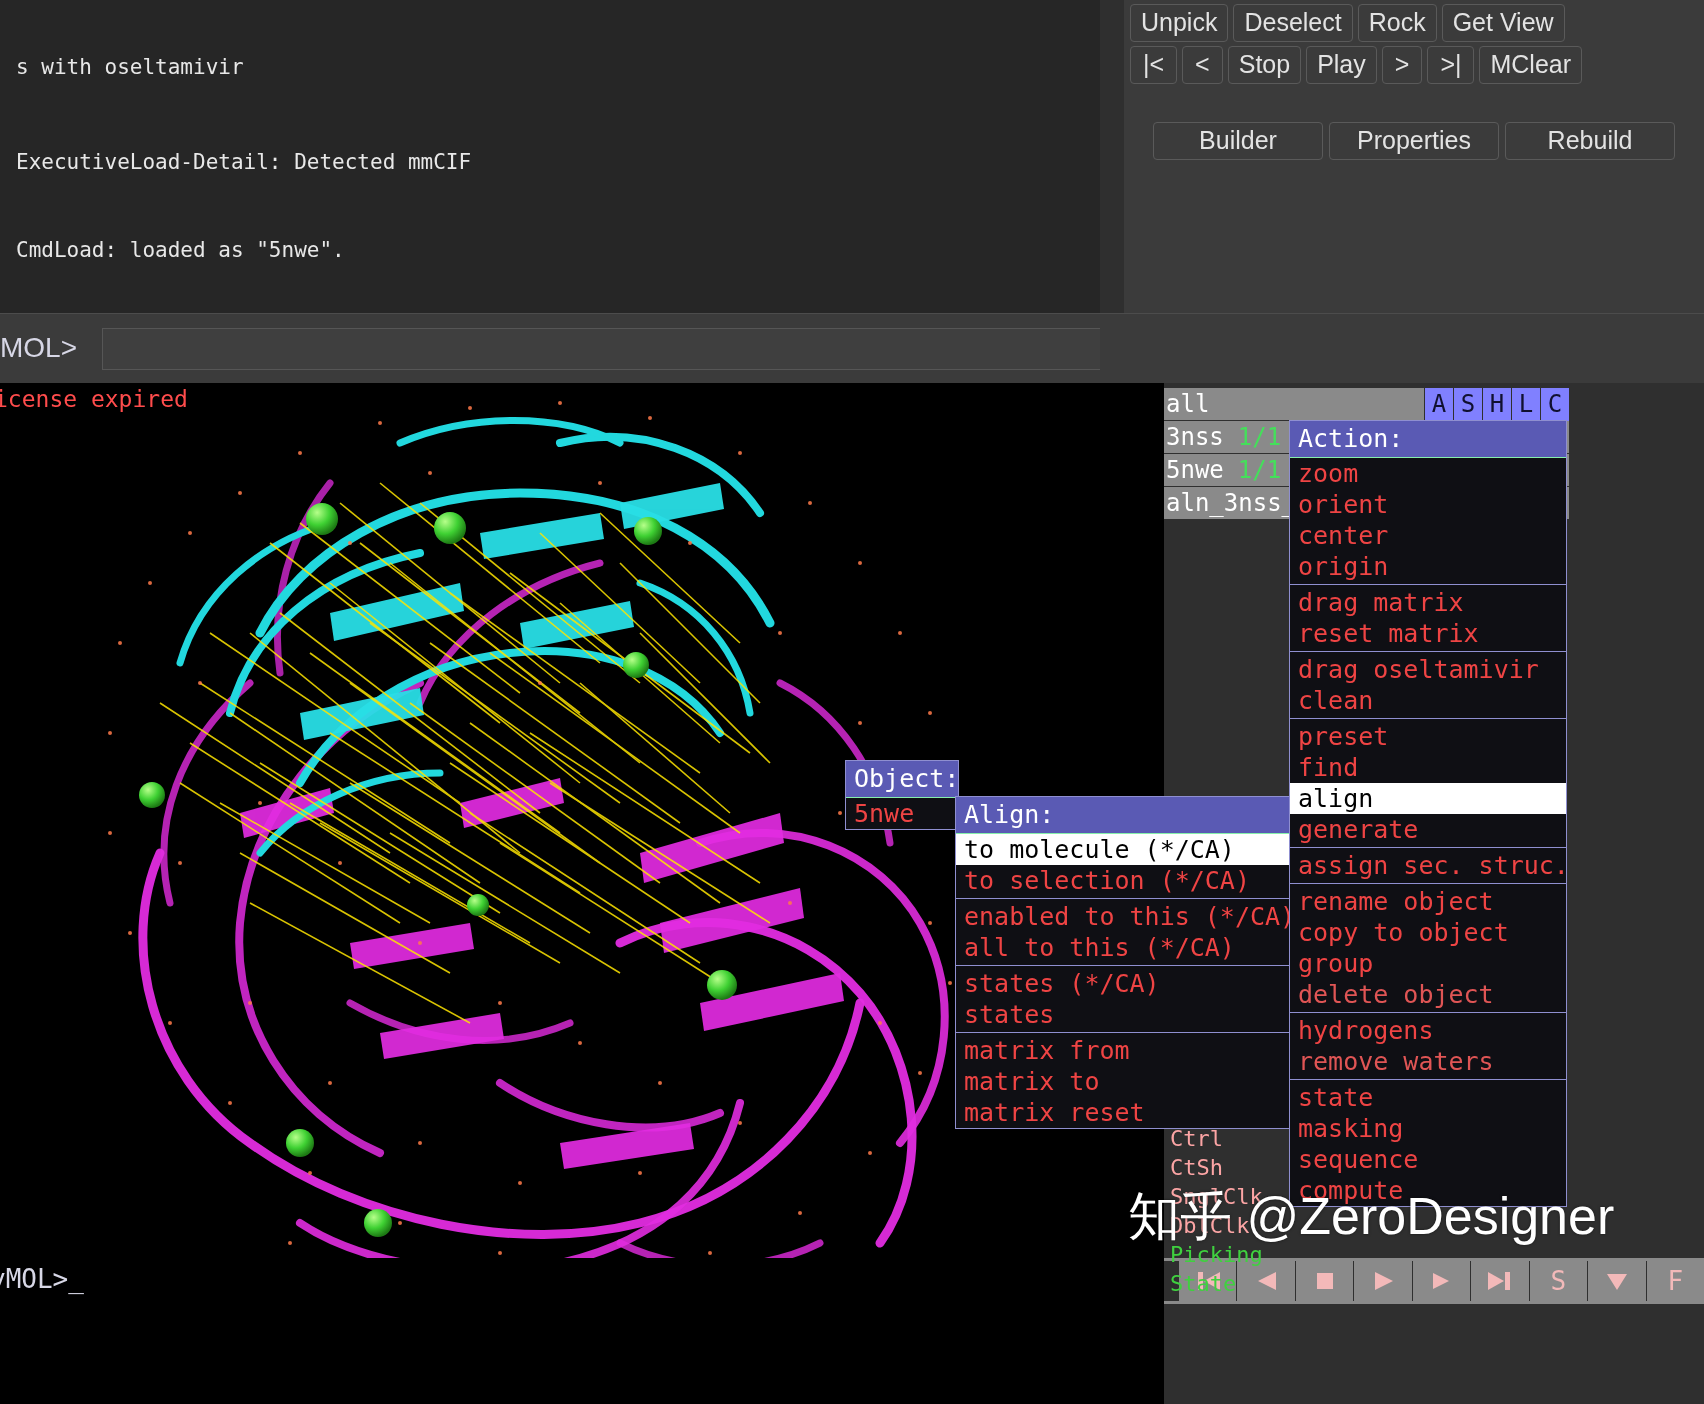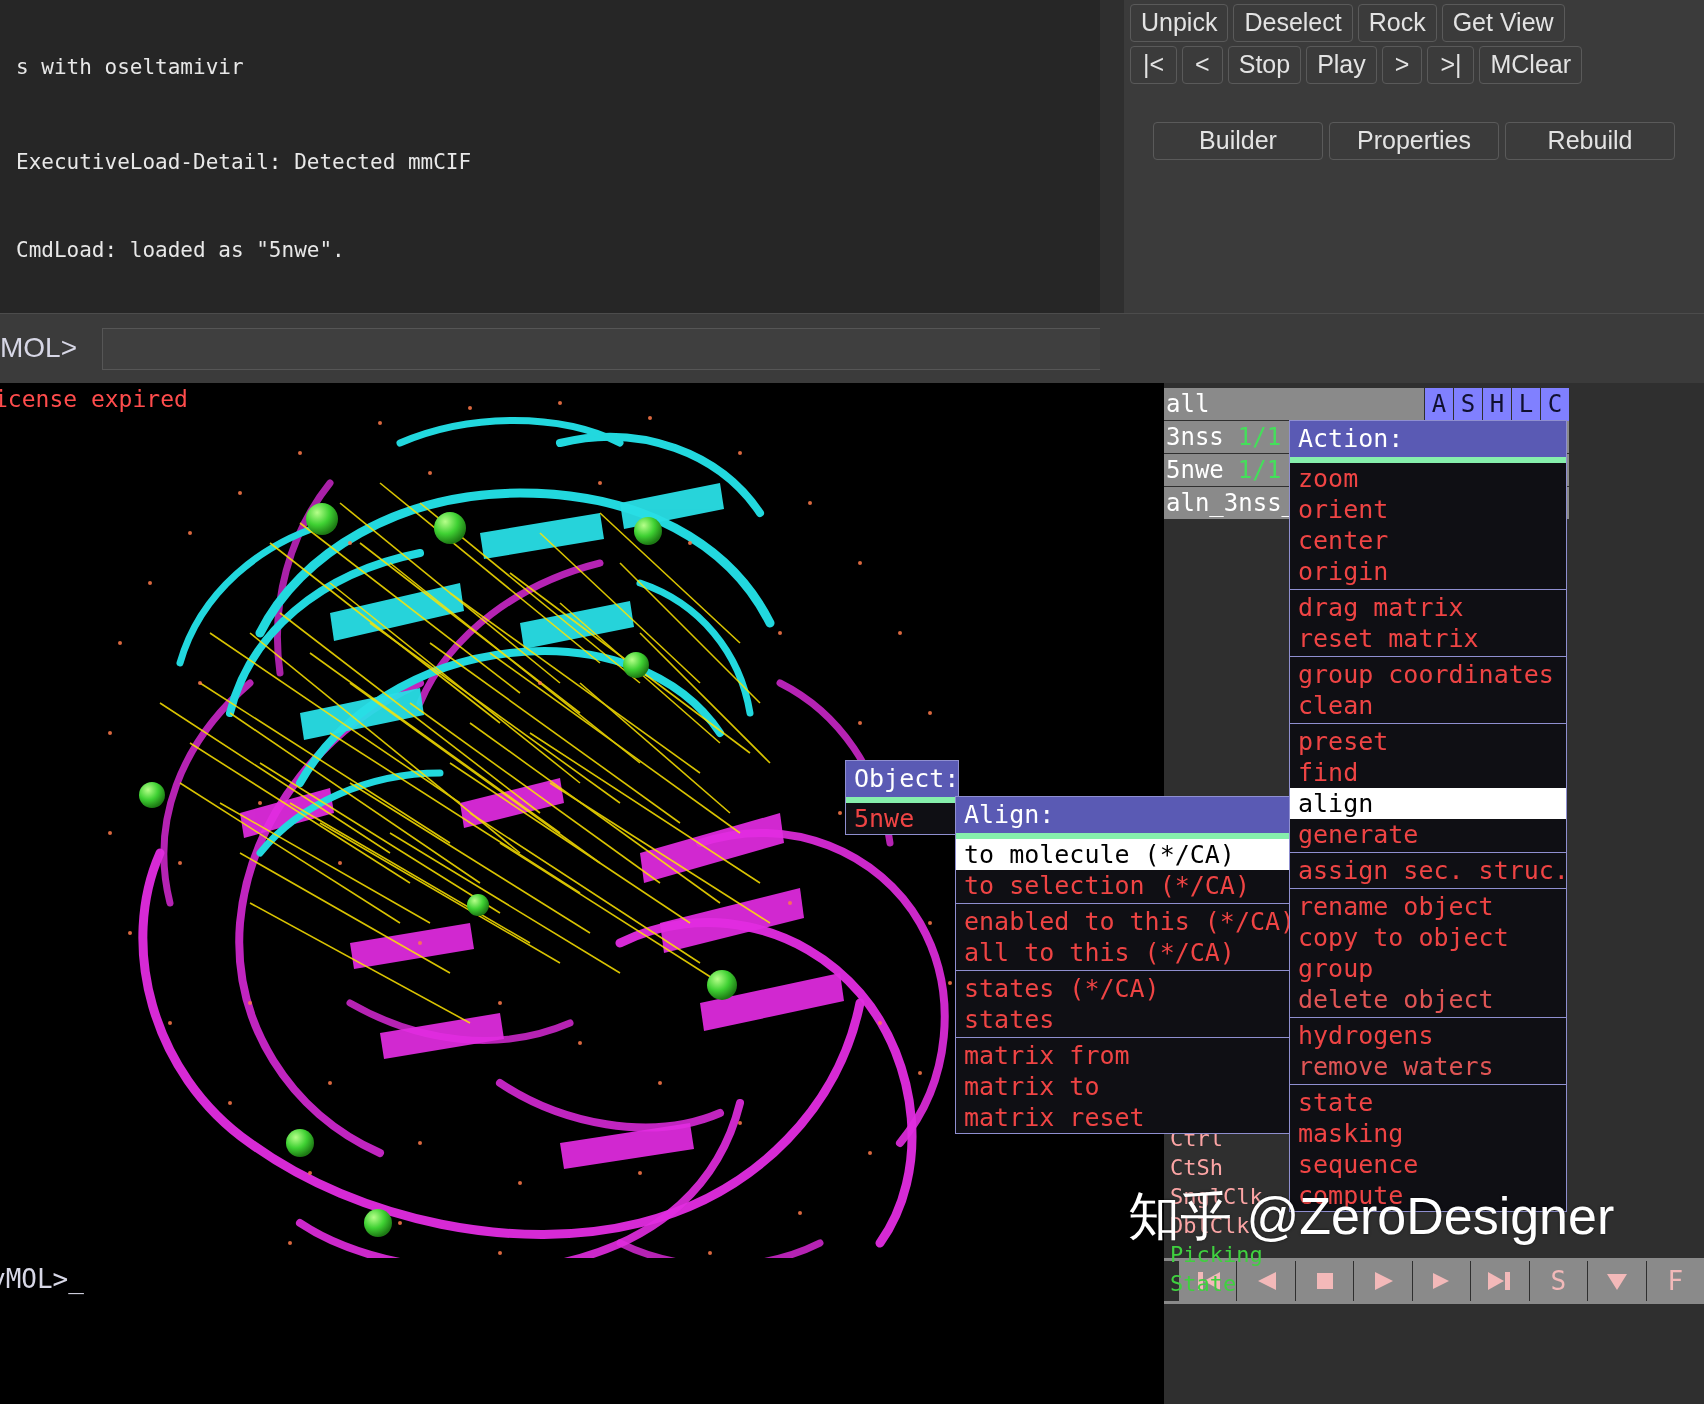--- a/index.html
+++ b/index.html
@@ -52,21 +52,21 @@
   .obj-row .st{color:#44e05a;margin-left:14px;}
   .btnstrip{position:absolute;right:0;top:0;display:flex;height:33px;}
   .ctlbtn{width:29px;height:33px;background:#8080ff;color:#101030;font-size:24px;
           line-height:33px;text-align:center;border-left:1px solid #2f2f2f;
           font-family:"DejaVu Sans Mono",monospace;box-sizing:border-box;}
 
   
   .menu{position:absolute;background:#0f0f14;border:1px solid #8f8fd0;z-index:60;
         font-family:"DejaVu Sans Mono",monospace;}
   .menu-title{background:#5a5ab4;color:#ffffff;font-size:25px;line-height:36px;padding:0 8px;
-              border-bottom:6px solid #86efac;white-space:nowrap;}
+              border-bottom:1px solid #86efac;white-space:nowrap;}
   .mi{color:#ef4444;font-size:25px;line-height:31px;padding:0 8px;white-space:nowrap;}
   .mi.sel{background:#ffffff;color:#000000;}
   .mi.danger{color:#e05555;}
   .sep{height:0;border-top:1px solid #8f8fd0;margin:2px 0;}
 
   .menu-action{left:1289px;top:420px;width:276px;}
   .menu-align{left:955px;top:760px;width:334px;margin-top:36px;}
   .menu-object{left:845px;top:760px;width:112px;}
   .menu-object .menu-title{font-size:25px;}
   .menu-object .mi{background:#0f0f14;}
@@ -388,21 +388,21 @@
     <div class="mi">zoom</div>
     <div class="mi">orient</div>
     <div class="mi">center</div>
     <div class="mi">origin</div>
     <div class="sep"></div>
 
     <div class="mi">drag matrix</div>
     <div class="mi">reset matrix</div>
     <div class="sep"></div>
 
-    <div class="mi">group coordinates</div>
+    <div class="mi">drag oseltamivir</div>
     <div class="mi">clean</div>
     <div class="sep"></div>
 
     <div class="mi">preset</div>
     <div class="mi">find</div>
     <div class="mi sel">align</div>
     <div class="mi">generate</div>
     <div class="sep"></div>
 
     <div class="mi">assign sec. struc.</div>

